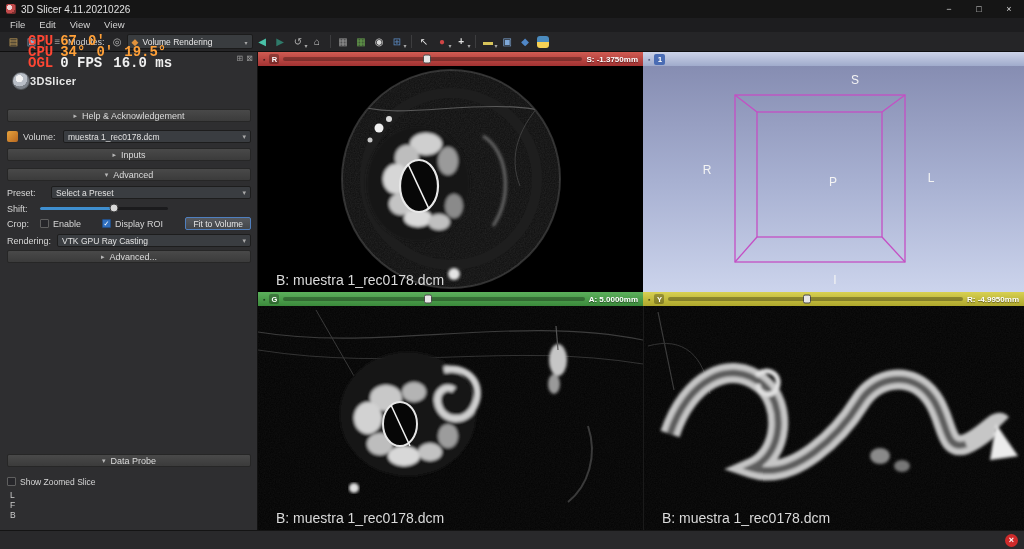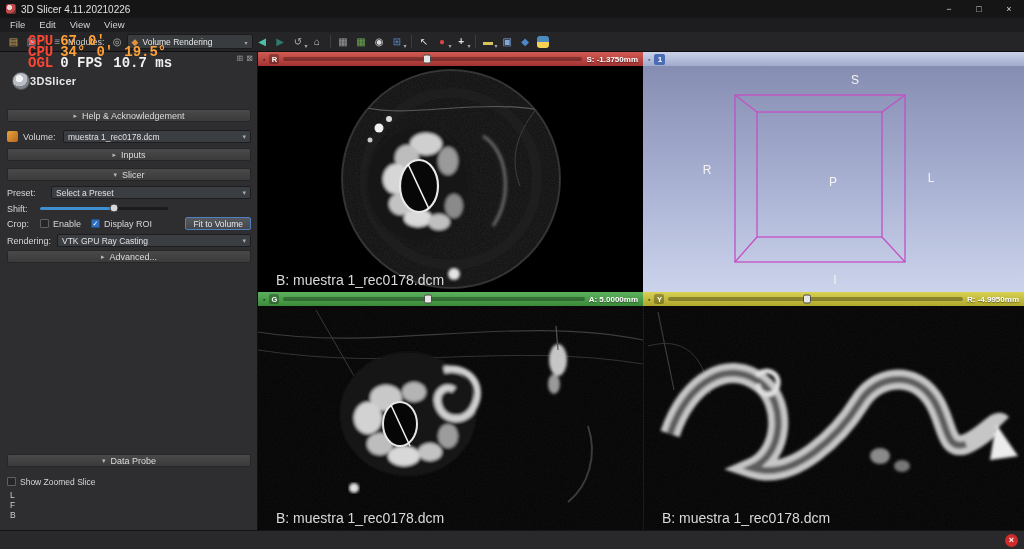--- a/index.html
+++ b/index.html
@@ -175,21 +175,21 @@
         <span class="c-ext">◆</span>
       </div>
     <div class="tbi">
         <div class="pyico"></div>
       </div>
   </div>
 
   <div class="stats">
     <div><span class="lbl">GPU</span><span class="val">67</span><span class="val">0'</span></div>
     <div><span class="lbl">CPU</span><span class="val">34°</span><span class="val">0'</span><span class="val">19.5°</span></div>
-    <div><span class="lbl">OGL</span><span class="wval">0 FPS</span><span class="wval">10.7 ms</span></div>
+    <div><span class="lbl">OGL</span><span class="wval">0 FPS</span><span class="wval">16.0 ms</span></div>
   </div>
 
   <div class="panel">
     <div class="panel-top-icons">
       <span>⊞</span>
       <span>⊠</span>
     </div>
     <div class="logo">
       <div class="logo-mark"></div>
       <span class="logo-text">3DSlicer</span>
@@ -209,21 +209,21 @@
       </div>
     </div>
 
     <div class="sec" style="top:96px">
       <span class="arr">▸</span>
       <span>Inputs</span>
     </div>
 
     <div class="sec" style="top:116px">
       <span class="arr">▾</span>
-      <span>Slicer</span>
+      <span>Advanced</span>
     </div>
 
     <div class="row" style="top:133px">
       <span class="rlabel" style="width:44px">Preset:</span>
       <div class="combo">
         <span class="ctxt">Select a Preset</span>
         <span class="arrow">▾</span>
       </div>
     </div>
 
@@ -232,21 +232,21 @@
       <div class="slider-wrap">
         <div class="slider-track"></div>
         <div class="slider-fill" style="width: 58%;"></div>
         <div class="slider-handle" style="left: 58%;"></div>
       </div>
     </div>
 
     <div class="row" style="top:164px">
       <span class="rlabel" style="width:33px">Crop:</span>
       <span class="checkbox"></span>
-      <span style="margin-right:10px">Enable</span>
+      <span style="margin-right:21px">Enable</span>
       <span class="checkbox checked">
           <span>✓</span>
         </span>
       <span>Display ROI</span>
       <div class="btn">Fit to Volume</div>
     </div>
 
     <div class="row" style="top:181px">
       <span class="rlabel" style="width:50px">Rendering:</span>
       <div class="combo">

